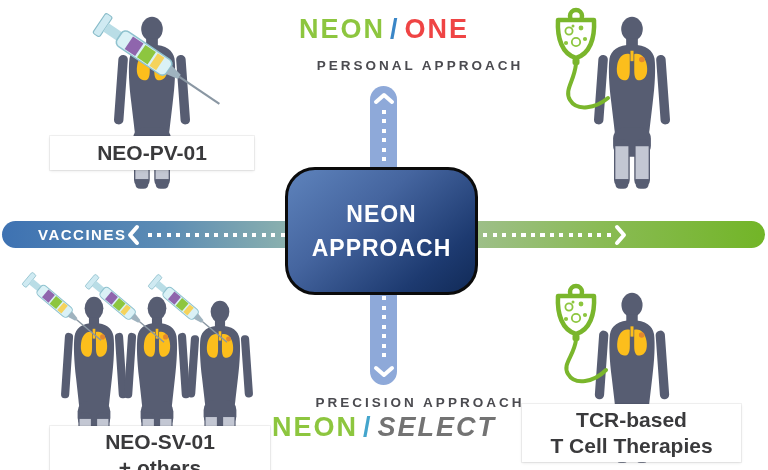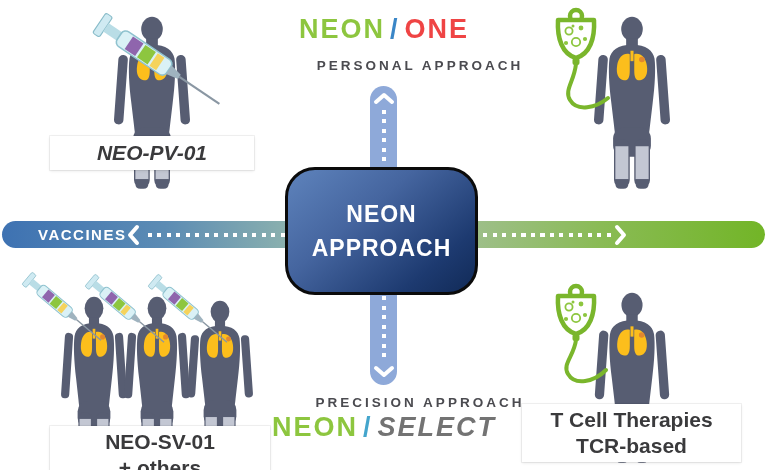--- a/index.html
+++ b/index.html
@@ -41,21 +41,21 @@
     background:linear-gradient(90deg,#9fbf8d 0%,#8abb55 45%,#72b527 100%);}
   .hbar-label{position:absolute;top:0;height:27px;line-height:27px;color:#fff;font-weight:bold;
     font-size:15px;letter-spacing:1.5px;}
   .dotline-h{position:absolute;top:11.5px;height:4px;
     background:repeating-linear-gradient(90deg,#fff 0 4px,rgba(0,0,0,0) 4px 9.5px);}
 
   
   .qlabel{background:#fff;z-index:6;display:flex;flex-direction:column;align-items:center;justify-content:center;
     color:#3a3a3c;font-weight:bold;font-size:21px;line-height:26px;text-align:center;
     box-shadow:0 0 0 1px rgba(0,0,0,0.05),0 1px 3px rgba(0,0,0,0.10);}
-  .qlabel-tl{left:50px;top:136px;width:204px;height:34px;font-style:italic;}
+  .qlabel-tl{left:50px;top:136px;width:204px;height:34px;}
   .qlabel-tr{left:531px;top:135px;width:205px;height:34px;}
   .qlabel-bl{left:50px;top:426px;width:220px;height:58px;}
   .qlabel-br{left:522px;top:404px;width:219px;height:58px;}
 
   
   .person{z-index:1;}
   .syringe{z-index:2;transform-origin:8px 20px;}
   .syringe-big{left:96px;top:6px;width:150px;height:40px;transform:rotate(34deg);}
   .syringe-sm{width:100px;height:27px;transform-origin:5px 13px;transform:rotate(40deg);}
   .syr1{left:25px;top:267px;}
@@ -204,22 +204,22 @@
   </div>
 
   <svg class="abs person" style="left:588px;top:292px" width="88" height="176" viewBox="0 0 100 205" preserveAspectRatio="none">
       <use href="#person-shape"></use>
     </svg>
   <svg class="abs ivbag ivbag-br" viewBox="0 0 130 115">
     <use href="#ivbag-shape" transform="translate(8,2)"></use>
     <path d="M38,60 C36,76 24,84 30,94 C37,106 56,102 68,90" fill="none" stroke="#7ab62c" stroke-width="4" stroke-linecap="round"></path>
   </svg>
   <div class="abs qlabel qlabel-br">
+    <div>TCR-based</div>
     <div>T Cell Therapies</div>
-    <div>TCR-based</div>
   </div>
 
   <div class="abs tagline tagline-bottom">PRECISION APPROACH</div>
   <div class="abs logo-row-bottom">
     <span class="logo-neon">NEON</span><span class="logo-slash-teal">/</span><span class="logo-select">SELECT</span>
   </div>
 
 </div>
 
 </body></html>

